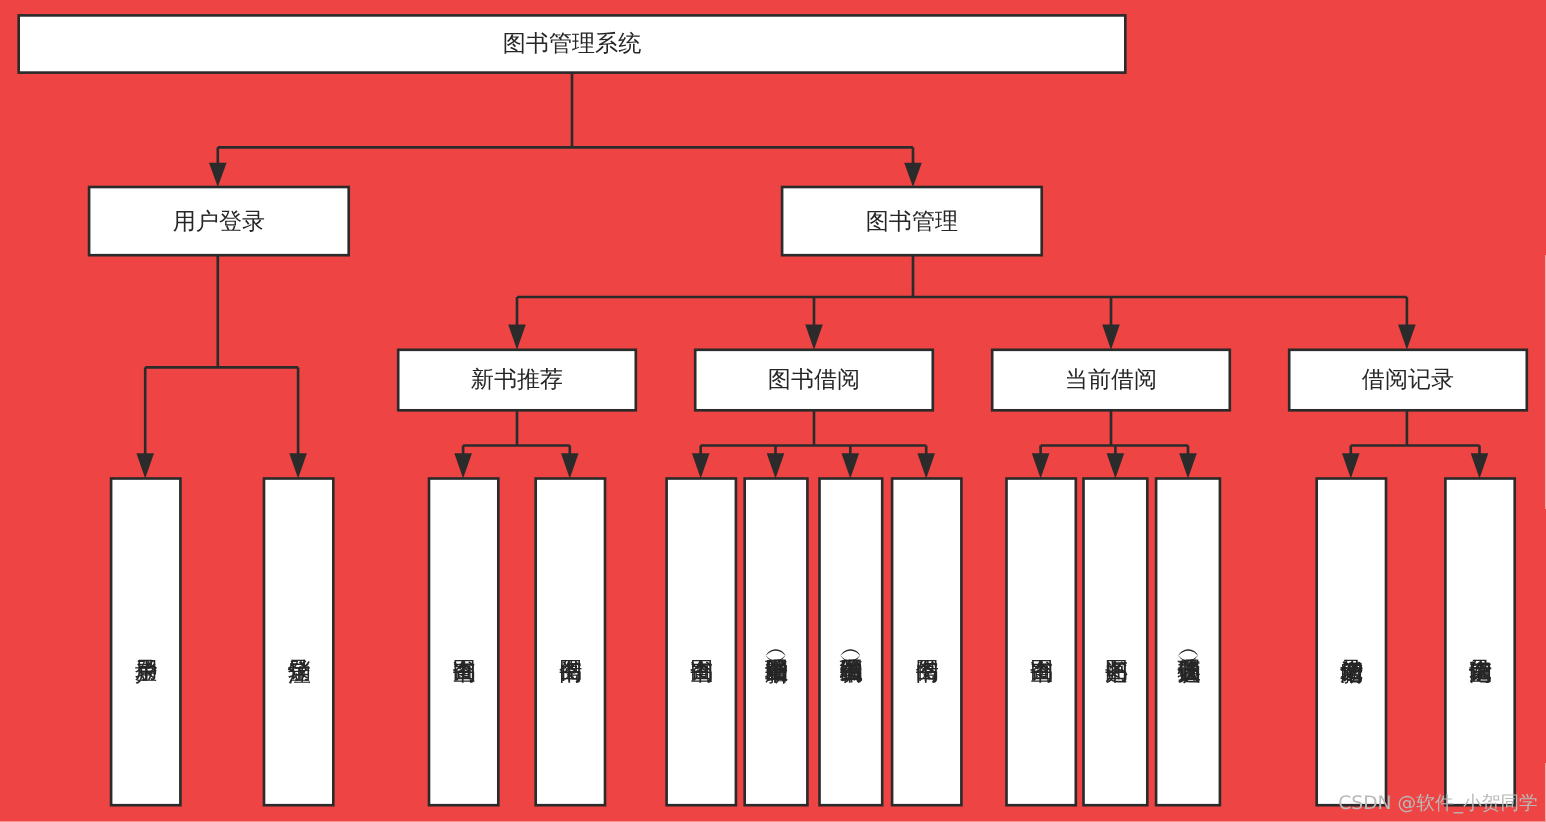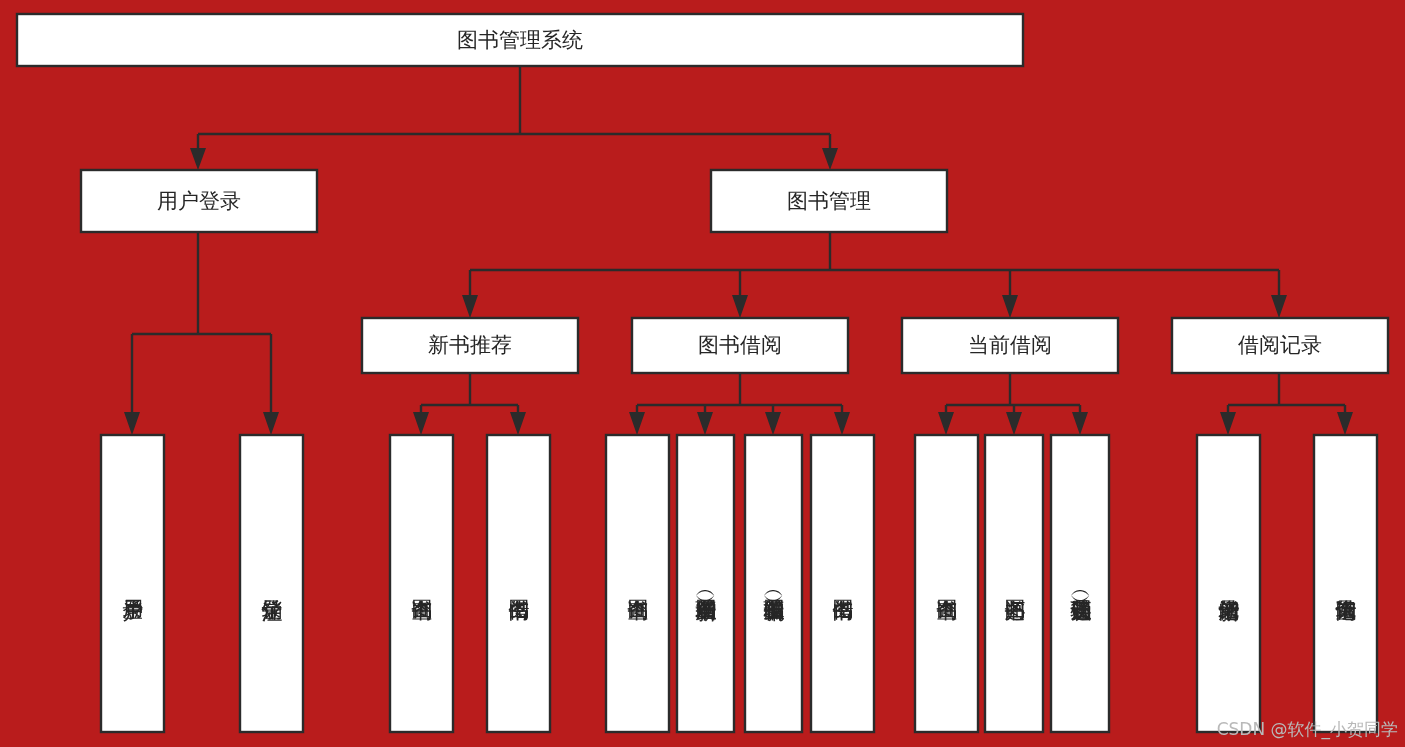--- a/index.html
+++ b/index.html
@@ -10,21 +10,21 @@
   body {
     width: 1405px;
     height: 747px;
     overflow: hidden;
     font-family: "DejaVu Sans", "Liberation Sans", sans-serif;
   }
   #diagram-root {
     position: relative;
     width: 1405px;
     height: 747px;
-    background: #b91c1c;
+    background: #ef4444;
   }
   svg.diagram-canvas {
     position: absolute;
     top: 0;
     left: 0;
     width: 1405px;
     height: 747px;
     display: block;
   }
   .node-box {

